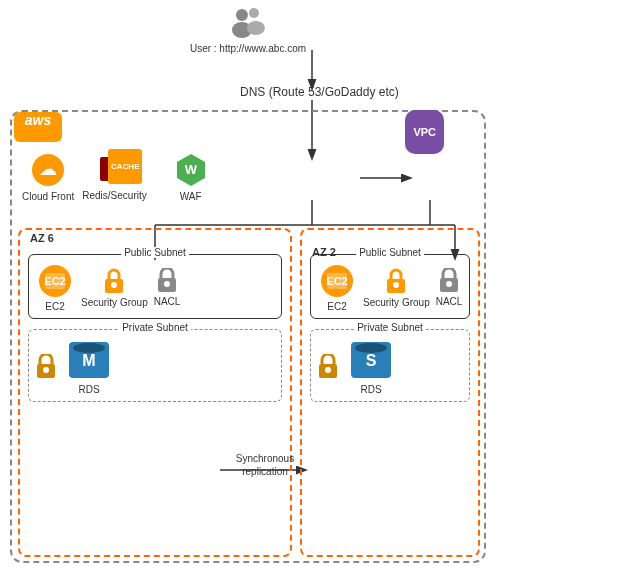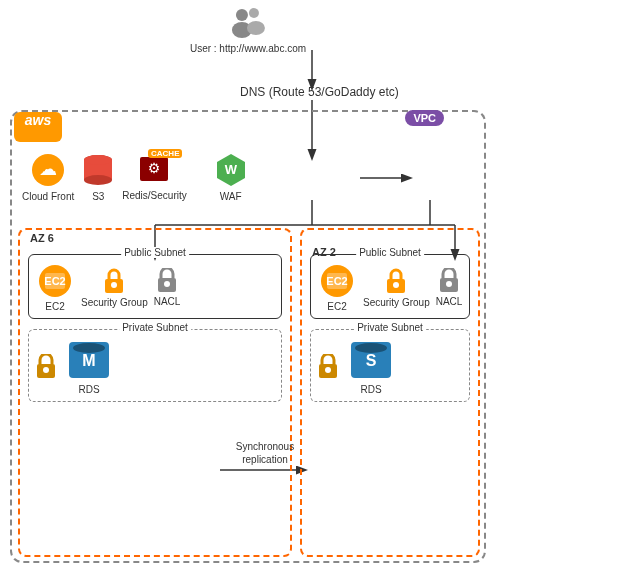--- a/index.html
+++ b/index.html
@@ -83,21 +83,21 @@
 
     
     .vpc-badge {
       position: absolute;
       top: 110px;
       right: 52px;
       background: #7B4EA6;
       color: white;
       font-size: 11px;
       font-weight: bold;
-      padding: 2px 8px;
+      padding: 16px 8px;
       border-radius: 10px;
     }
 
     .service-item {
       display: flex;
       flex-direction: column;
       align-items: center;
       gap: 3px;
     }
 
@@ -172,37 +172,28 @@
   <div style="position:absolute; top:152px; left:22px; display:flex; align-items:center; gap:8px;">
 
     <div class="service-item">
       <svg width="36" height="36" viewBox="0 0 36 36">
         <circle cx="18" cy="18" r="16" fill="#FF9900"></circle>
         <text x="18" y="23" text-anchor="middle" fill="white" font-size="18">☁</text>
       </svg>
       <span class="service-label">Cloud Front</span>
     </div>
 
-    <div class="service-item">
-      <svg width="32" height="36" viewBox="0 0 32 36">
-        <ellipse cx="16" cy="8" rx="14" ry="5" fill="#C0392B"></ellipse>
-        <rect x="2" y="8" width="28" height="20" fill="#E74C3C"></rect>
-        <ellipse cx="16" cy="28" rx="14" ry="5" fill="#C0392B"></ellipse>
-        <ellipse cx="16" cy="8" rx="14" ry="5" fill="#E74C3C"></ellipse>
-      </svg>
-      <span class="service-label">S3</span>
-    </div>
 
     <div class="service-item" style="position:relative;">
       <div style="position:relative; display:inline-block;">
         <svg width="32" height="32" viewBox="0 0 32 32">
           <rect x="2" y="4" width="28" height="24" rx="2" fill="#8B0000"></rect>
           <text x="16" y="20" text-anchor="middle" fill="white" font-size="14">⚙</text>
         </svg>
-        <div style="position:absolute; top:-4px; right:-12px; background:#FF9900; color:white; font-size:8px; padding:0 3px; border-radius:3px; font-weight:bold; white-space:nowrap;">CACHE</div>
+        <div style="position:absolute; top:-4px; right:-12px; background:#FF9900; color:white; font-size:8px; padding:13px 3px; border-radius:3px; font-weight:bold; white-space:nowrap;">CACHE</div>
       </div>
       <span class="service-label">Redis/Security</span>
     </div>
 
 
     <div class="service-item" style="margin-left:20px;">
       <svg width="32" height="36" viewBox="0 0 32 36">
         <polygon points="16,2 30,10 30,26 16,34 2,26 2,10" fill="#4CAF50"></polygon>
         <text x="16" y="22" text-anchor="middle" fill="white" font-size="13" font-weight="bold">W</text>
       </svg>
@@ -319,17 +310,17 @@
             <rect x="4" y="4" width="40" height="36" rx="4" fill="#2980B9"></rect>
             <ellipse cx="24" cy="10" rx="16" ry="5" fill="#1A5276"></ellipse>
             <text x="24" y="28" text-anchor="middle" fill="white" font-size="16" font-weight="bold">S</text>
           </svg>
           <span style="font-size:10px; color:#333;">RDS</span>
         </div>
       </div>
     </div>
   </div>
 
-  <div style="position:absolute; top:440px; left:228px; font-size:10px; color:#333; text-align:center; line-height:1.3; width:74px;">
+  <div style="position:absolute; top:452px; left:228px; font-size:10px; color:#333; text-align:center; line-height:1.3; width:74px;">
     <span>Synchronous<br>replication</span>
   </div>
 
 </div>
 
 </body></html>

